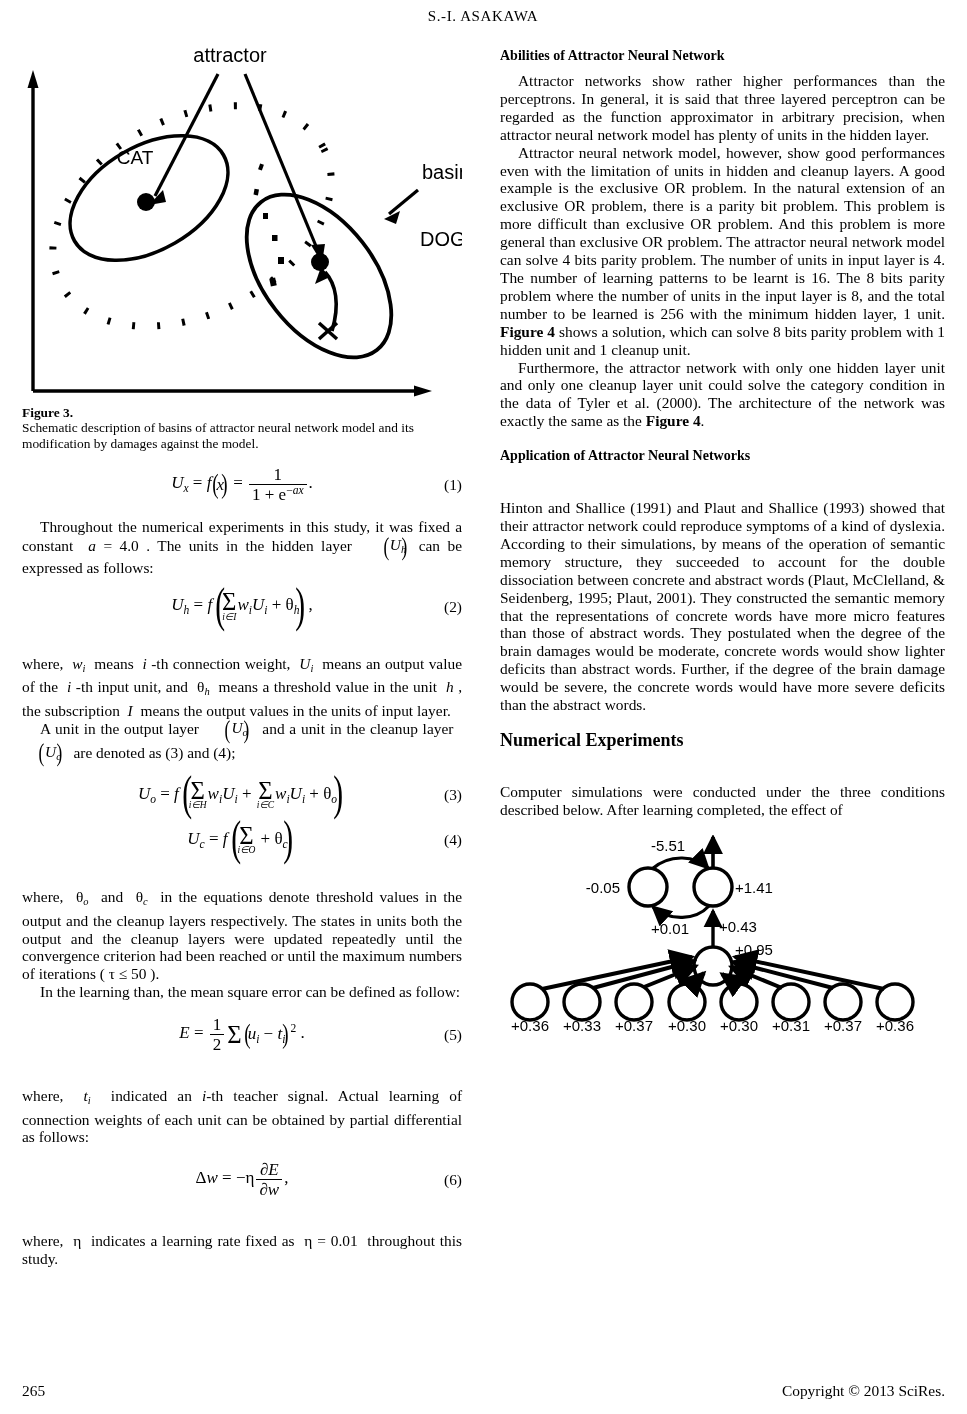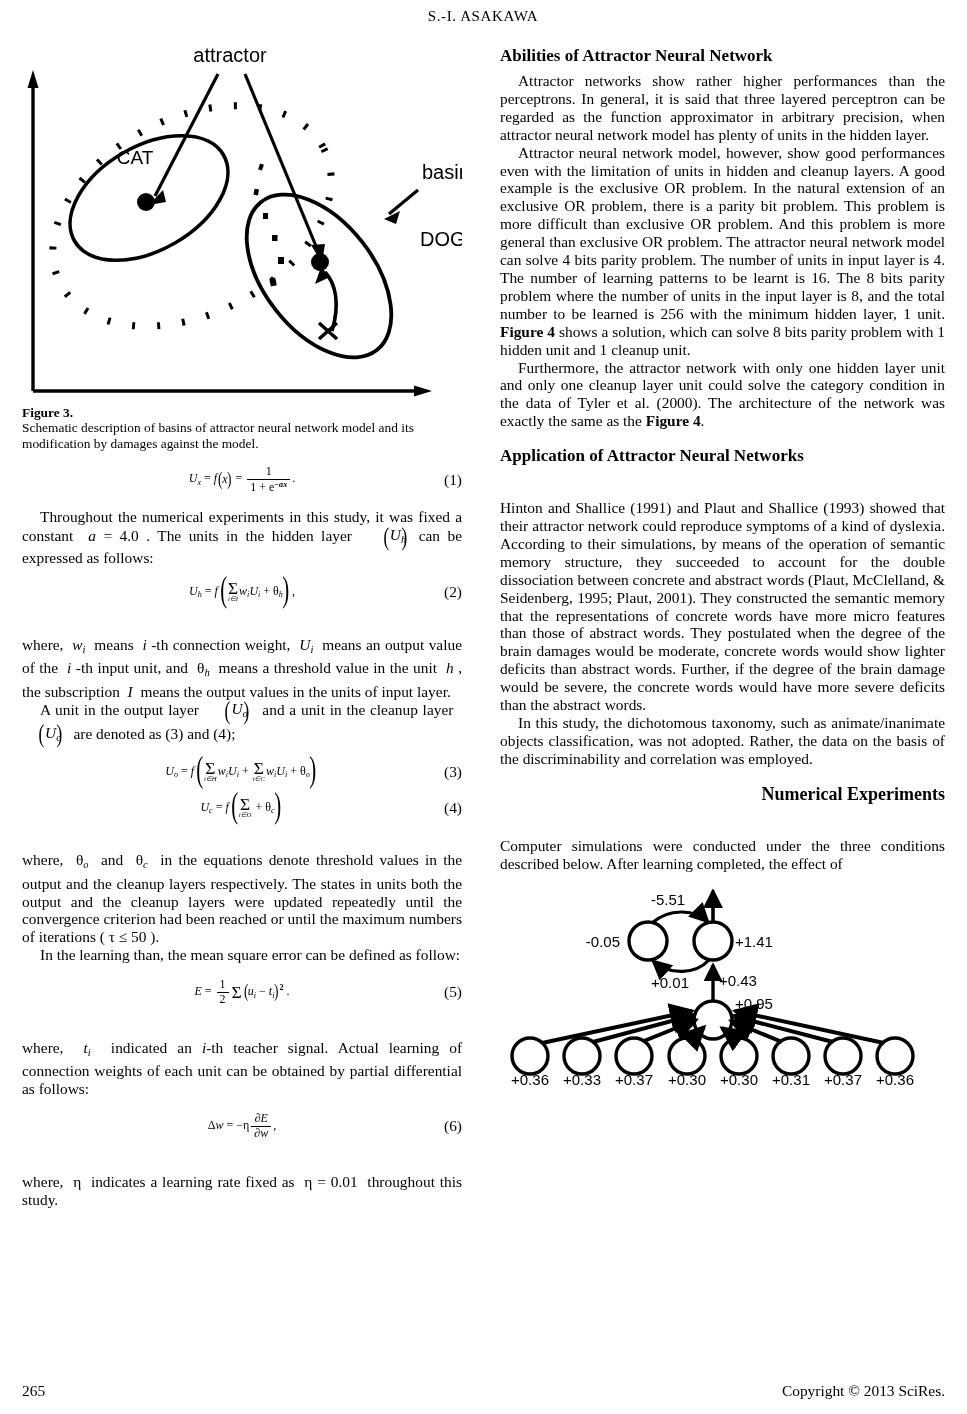--- a/index.html
+++ b/index.html
@@ -52,26 +52,26 @@
     font-size: 15.4px;
     line-height: 17.9px;
     text-align: justify;
     text-indent: 18px;
     hyphens: manual;
   }
   p.body.noindent { text-indent: 0; margin-top: 33px; }
 
   h2.section {
     margin: 0 0 6px 0;
-    font-size: 17px;
+    font-size: 14px;
     font-weight: bold;
     line-height: 20px;
     text-align: left;
   }
-  h2.section.centered { text-align: right; font-size: 18px; }
+  h2.section.centered { text-align: left; font-size: 18px; }
 
   .sec-gap { height: 16px; }
 
   
   .figcaption {
     font-size: 13.4px;
     line-height: 15.4px;
     text-align: left;
   }
   .figcaption .lbl { font-weight: bold; }
@@ -79,32 +79,32 @@
   
   .eqrow {
     position: relative;
     display: block;
     margin: 14px 0 14px 0;
     height: auto;
   }
   .eqbody {
     text-align: center;
     font-family: "Liberation Serif", serif;
-    font-size: 12px;
+    font-size: 17px;
   }
   .eqnum {
     position: absolute;
     right: 0;
     top: 50%;
     transform: translateY(-50%);
     font-size: 15.4px;
   }
   .it { font-style: italic; }
   .sub { font-size: 0.68em; vertical-align: -0.32em; font-style: italic; }
-  .sup { font-size: 0.68em; vertical-align: 0.52em; font-weight: bold; }
+  .sup { font-size: 0.68em; vertical-align: 0.52em; }
   .frac {
     display: inline-block;
     vertical-align: middle;
     text-align: center;
     line-height: 1.12;
     margin: 0 2px;
   }
   .frac .num { display: block; padding: 0 3px; }
   .frac .den { display: block; border-top: 1.1px solid #000; padding: 0 3px; }
   .sigma {
@@ -299,21 +299,20 @@
   <p class="body">Attractor networks show rather higher performances than the perceptrons. In general, it is said that three layered perceptron can be regarded as the function approximator in arbitrary precision, when attractor neural network model has plenty of units in the hidden layer.</p>
 
   <p class="body"><span>Attractor neural network model, however, show good performances even with the limitation of units in hidden and cleanup layers. A good example is the exclusive OR problem. In the natural extension of an exclusive OR problem, there is a parity bit problem. This problem is more difficult than exclusive OR problem. And this problem is more general than exclusive OR problem. The attractor neural network model can solve 4 bits parity problem. The number of units in input layer is 4. The number of learning patterns to be learnt is 16. The 8 bits parity problem where the number of units in the input layer is 8, and the total number to be learned is 256 with the minimum hidden layer, 1 unit. </span><b>Figure 4</b><span> shows a solution, which can solve 8 bits parity problem with 1 hidden unit and 1 cleanup unit.</span></p>
 
   <p class="body"><span>Furthermore, the attractor network with only one hidden layer unit and only one cleanup layer unit could solve the category condition in the data of Tyler et al. (2000). The architecture of the network was exactly the same as the </span><b>Figure 4</b><span>.</span></p>
 
   <div class="sec-gap"></div>
   <h2 class="section">Application of Attractor Neural Networks</h2>
 
   <p class="body noindent">Hinton and Shallice (1991) and Plaut and Shallice (1993) showed that their attractor network could reproduce symptoms of a kind of dyslexia. According to their simulations, by means of the operation of semantic memory structure, they succeeded to account for the double dissociation between concrete and abstract words (Plaut, McClelland, &amp; Seidenberg, 1995; Plaut, 2001). They constructed the semantic memory that the representations of concrete words have more micro features than those of abstract words. They postulated when the degree of the brain damages would be moderate, concrete words would show lighter deficits than abstract words. Further, if the degree of the brain damage would be severe, the concrete words would have more severe deficits than the abstract words.</p>
-  <p class="body">In this study, the dichotomous taxonomy, such as animate/inanimate objects classification, was not adopted. Rather, the data on the basis of the discriminability and correlation was employed.</p>
 
   <div class="sec-gap"></div>
   <h2 class="section centered">Numerical Experiments</h2>
 
   <p class="body noindent">Computer simulations were conducted under the three conditions described below. After learning completed, the effect of</p>
 
   <div class="fig-box" style="margin-top:16px;">
     <svg width="445" height="200" viewBox="0 0 445 200">
       <defs>
         <marker id="ah" markerWidth="7" markerHeight="7" refX="5.6" refY="3.2" orient="auto" markerUnits="strokeWidth">

